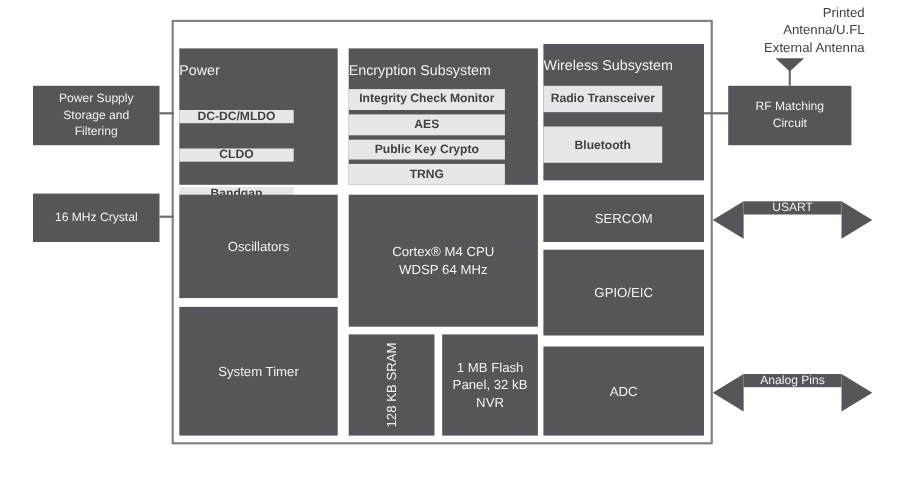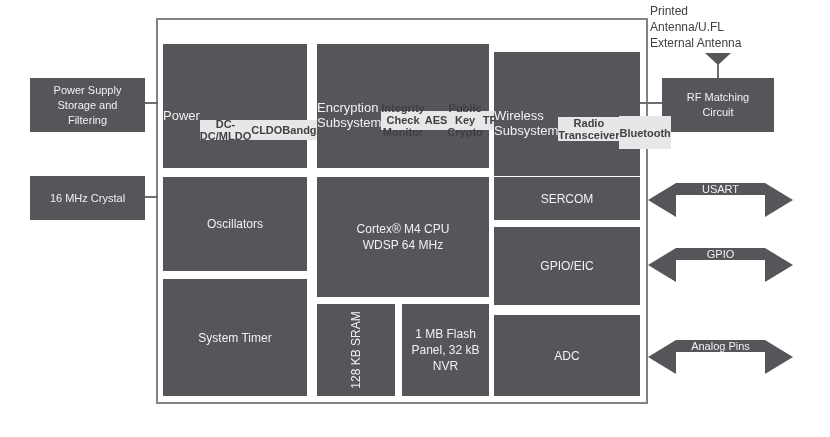--- a/index.html
+++ b/index.html
@@ -13,40 +13,40 @@
   .pre { white-space:pre-line; }
 
   .chip-boundary {
     left:156px; top:18px; width:492px; height:386px;
     background:#ffffff; border:2px solid var(--boundary,#808285);
   }
 
   .block-label { font-size:12px; line-height:16px; }
   .ext-label   { font-size:11px; line-height:15px; }
 
-  .subsystem { display:flex; flex-direction:row; align-items:center; padding-top:24px; }
+  .subsystem { display:flex; flex-direction:column; padding-top:12px; }
   .sub-title { font-size:13px; line-height:15px; margin-bottom:6px; color:var(--text-light,#f1f1f2); }
   .light-box {
     background:var(--block-light,#e6e7e8); color:var(--text-dark,#414042);
     font-weight:bold; font-size:11px;
     display:flex; align-items:center; justify-content:center; text-align:center;
   }
   .power-block .light-box      { width:104px; height:20px; margin-top:23px; }
   .encryption-block .light-box { width:142px; height:19px; margin-top:4px; }
   .wireless-block .light-box   { width:108px; }
   .wireless-block .rt { height:24px; margin-top:5px; }
   .wireless-block .bt { height:33px; margin-top:13px; }
 
   .rot { transform:rotate(-90deg); white-space:nowrap; }
 
   .connector { background:var(--connector,#6d6e71); }
   .connector.h { height:2px; }
   .connector.v { width:2px; }
 
-  .antenna-label { font-size:12px; line-height:16px; color:var(--text-dark,#414042); text-align:left; }
+  .antenna-label { font-size:12px; line-height:16px; color:var(--text-dark,#414042); text-align:right; }
   .antenna-triangle {
     width:0; height:0;
     border-left:13px solid transparent; border-right:13px solid transparent;
     border-top:12px solid var(--block-dark,#54565a);
   }
 
   .io-arrow { position:absolute; left:648px; width:145px; height:34px; display:flex; }
   .io-arrow .head { width:0; height:0; flex:0 0 auto; }
   .io-arrow .head.left  { border-top:17px solid transparent; border-bottom:17px solid transparent; border-right:28px solid var(--block-dark,#54565a); }
   .io-arrow .head.right { border-top:17px solid transparent; border-bottom:17px solid transparent; border-left:28px solid var(--block-dark,#54565a); }
@@ -92,21 +92,21 @@
   </div>
 
   <div class="abs dark subsystem encryption-block" style="left:317px; top:44px; width:172px; height:124px;">
     <div class="sub-title">Encryption Subsystem</div>
     <div class="light-box">Integrity Check Monitor</div>
     <div class="light-box">AES</div>
     <div class="light-box">Public Key Crypto</div>
     <div class="light-box">TRNG</div>
   </div>
 
-  <div class="abs dark subsystem wireless-block" style="left:494px; top:52px; width:146px; height:124px;">
+  <div class="abs dark subsystem wireless-block" style="left:494px; top:40px; width:146px; height:124px;">
     <div class="sub-title">Wireless Subsystem</div>
     <div class="light-box rt">Radio Transceiver</div>
     <div class="light-box bt">Bluetooth</div>
   </div>
 
   <div class="abs dark center block-label" style="left:163px; top:177px; width:144px; height:94px;">
     <span>Oscillators</span>
   </div>
 
   <div class="abs dark center block-label" style="left:317px; top:177px; width:172px; height:120px;">
@@ -141,27 +141,20 @@
   </div>
 
   <div class="io-arrow" style="top:183px;">
     <span class="head left"></span>
     <span class="bar">
       <span class="arrow-label">USART</span>
     </span>
     <span class="head right"></span>
   </div>
 
-  <div class="io-arrow" style="top:248px;">
-    <span class="head left"></span>
-    <span class="bar">
-      <span class="arrow-label">GPIO</span>
-    </span>
-    <span class="head right"></span>
-  </div>
 
   <div class="io-arrow" style="top:340px;">
     <span class="head left"></span>
     <span class="bar">
       <span class="arrow-label">Analog Pins</span>
     </span>
     <span class="head right"></span>
   </div>
 
 </div>

